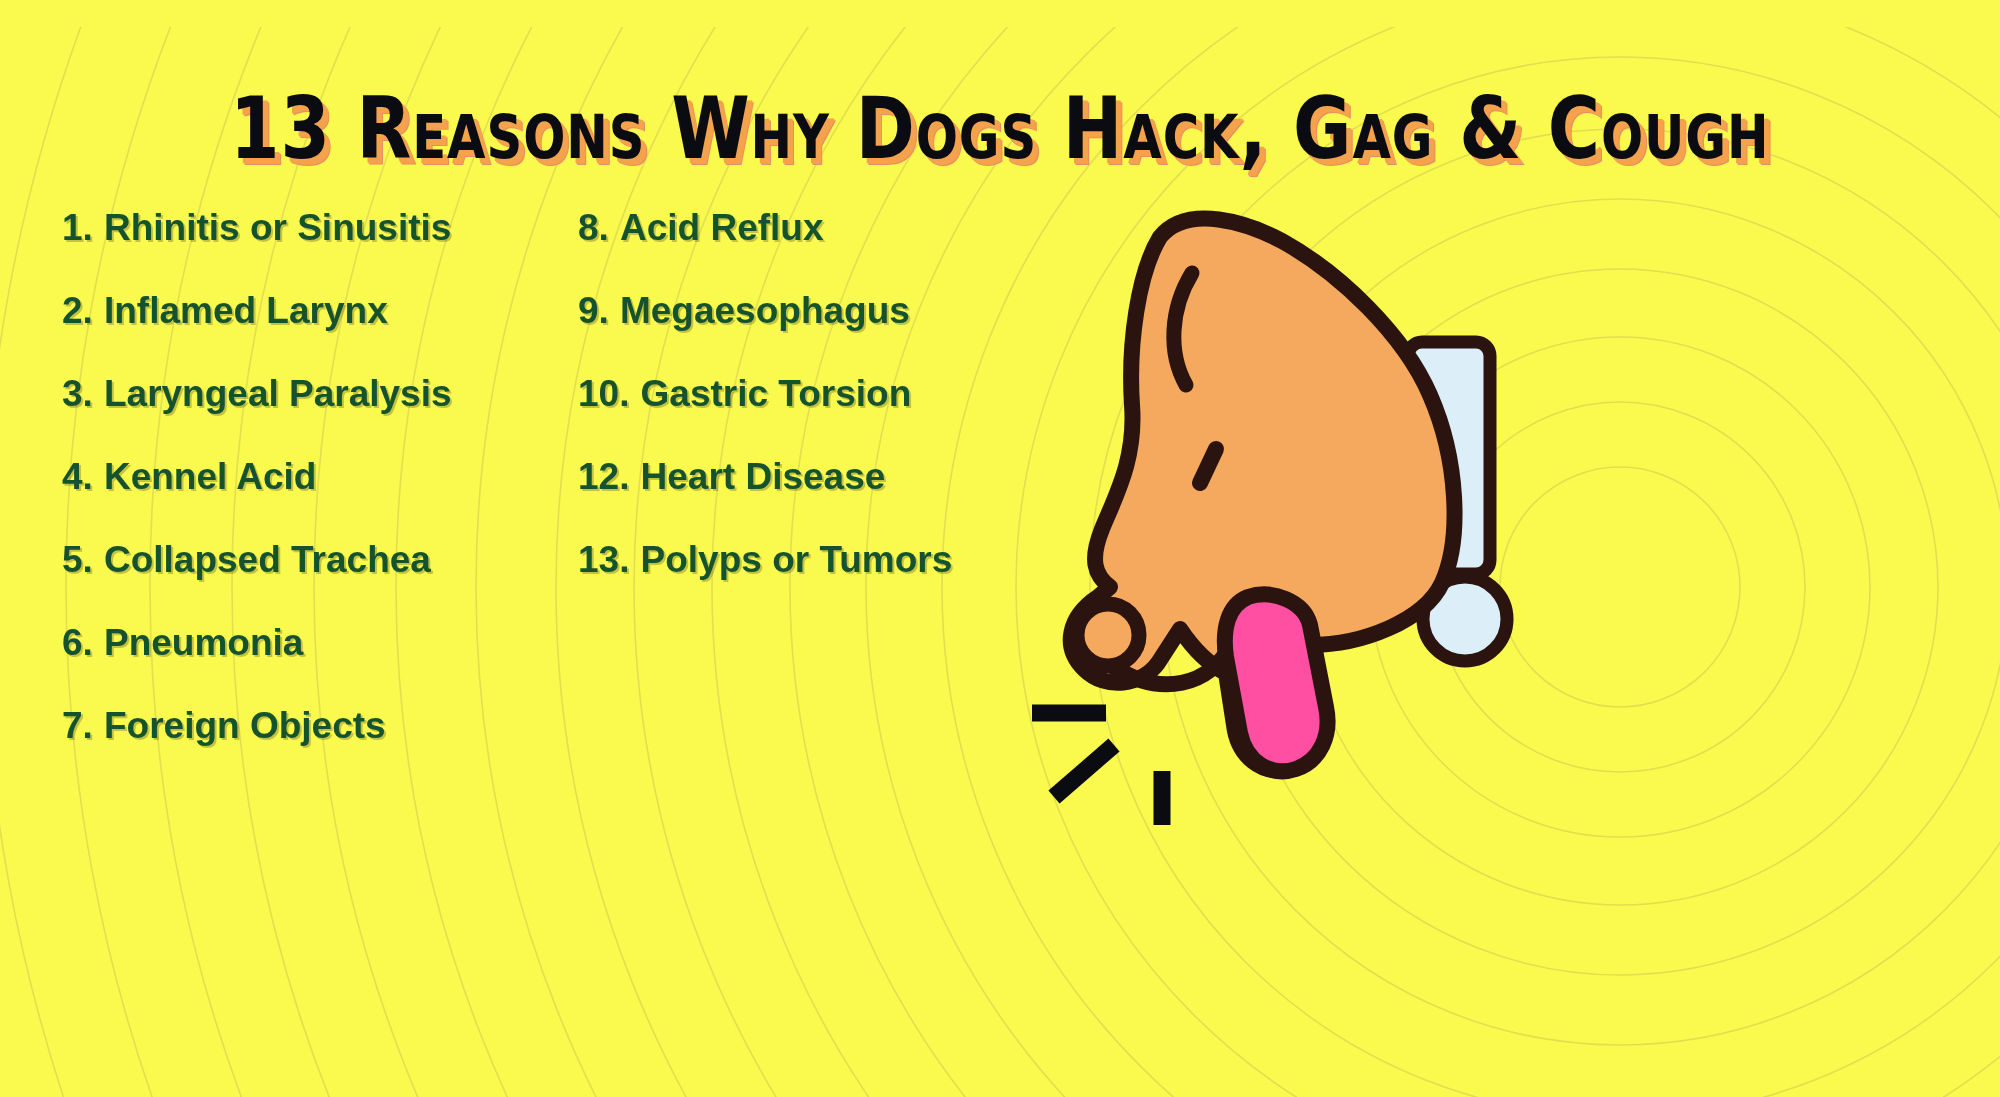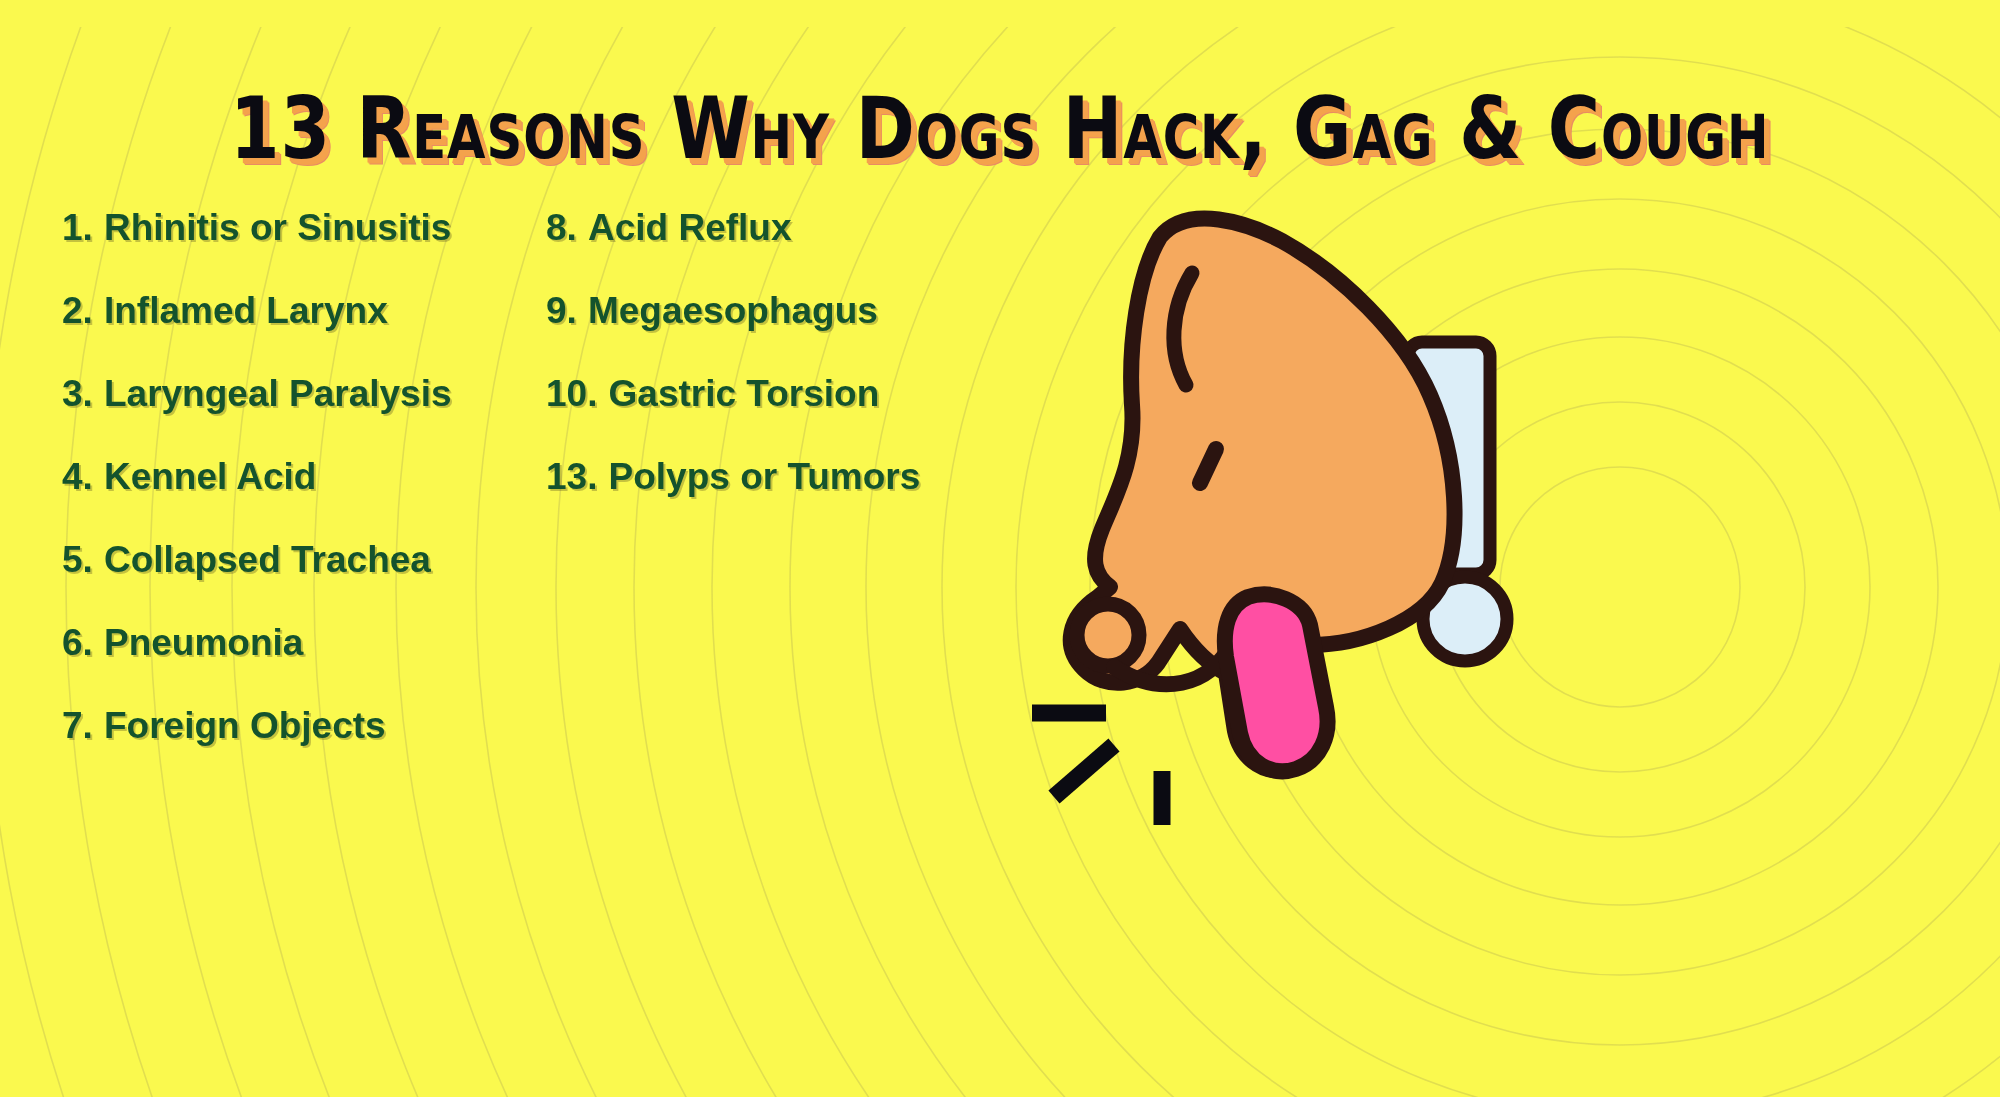--- a/index.html
+++ b/index.html
@@ -38,21 +38,21 @@
        5px 5px 0 #F4A24C,
        6px 6px 0 #F4A24C,
        7px 7px 0 #E98C63;
     white-space:nowrap;
   }
   
   .col{
     position:absolute;
   }
   #col-left{left:62px;top:182px;width:540px;}
-  #col-right{left:546px;top:182px;width:520px;}
+  #col-right{left:578px;top:182px;width:520px;}
   .reason{
     font-family:"Liberation Sans","DejaVu Sans",sans-serif;
     font-weight:bold;
     font-size:37px;
     line-height:1;
     color:#14532d;
     white-space:nowrap;
     margin:0 0 46px 0;
     text-shadow:2px 2px 0 rgba(60,55,20,.28);
   }
@@ -127,20 +127,23 @@
     <div class="reason">
       <span class="num">8.</span><span>Acid Reflux</span>
     </div>
     <div class="reason">
       <span class="num">9.</span><span>Megaesophagus</span>
     </div>
     <div class="reason">
       <span class="num">10.</span><span>Gastric Torsion</span>
     </div>
     <div class="reason">
+      <span class="num">12.</span><span>Heart Disease</span>
+    </div>
+    <div class="reason">
       <span class="num">13.</span><span>Polyps or Tumors</span>
     </div>
   </div>
 
   <svg id="dog" viewBox="0 0 520 660" fill="none">
 
     <g>
       <rect x="398" y="165" width="82" height="232" rx="14" fill="#DCEEF8" stroke="#2B1410" stroke-width="13"></rect>
       <circle cx="455" cy="442" r="42" fill="#DCEEF8" stroke="#2B1410" stroke-width="13"></circle>
     </g>

